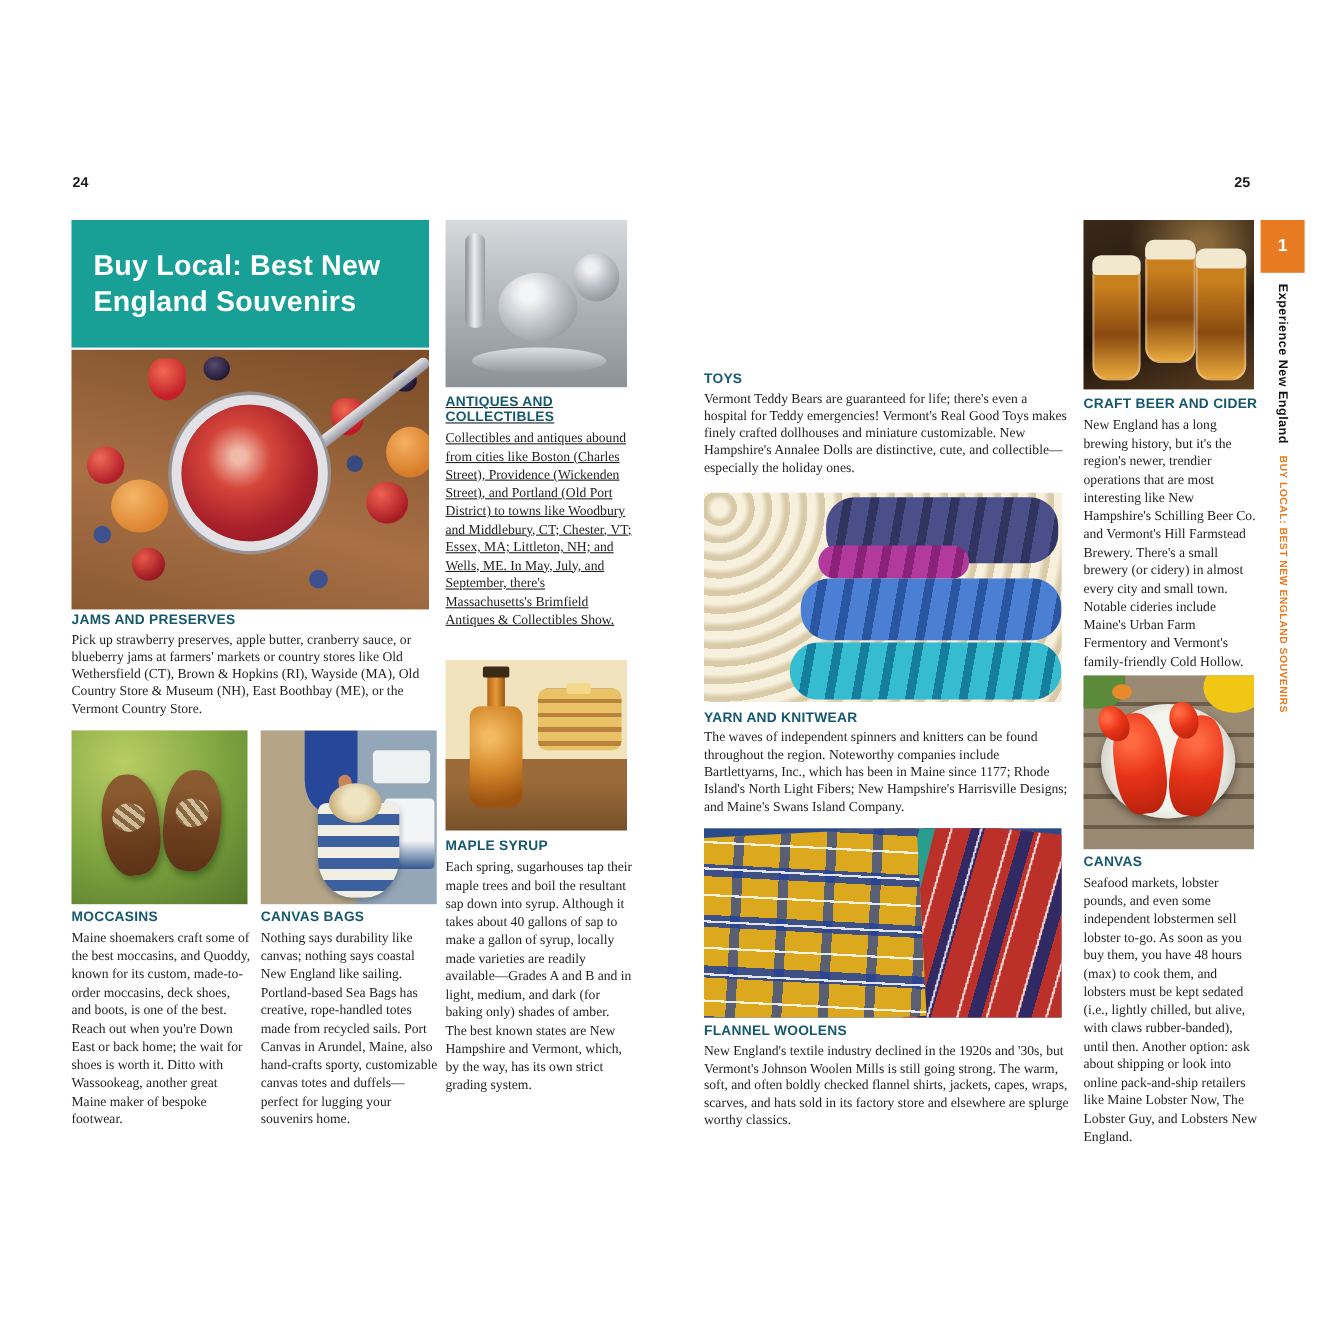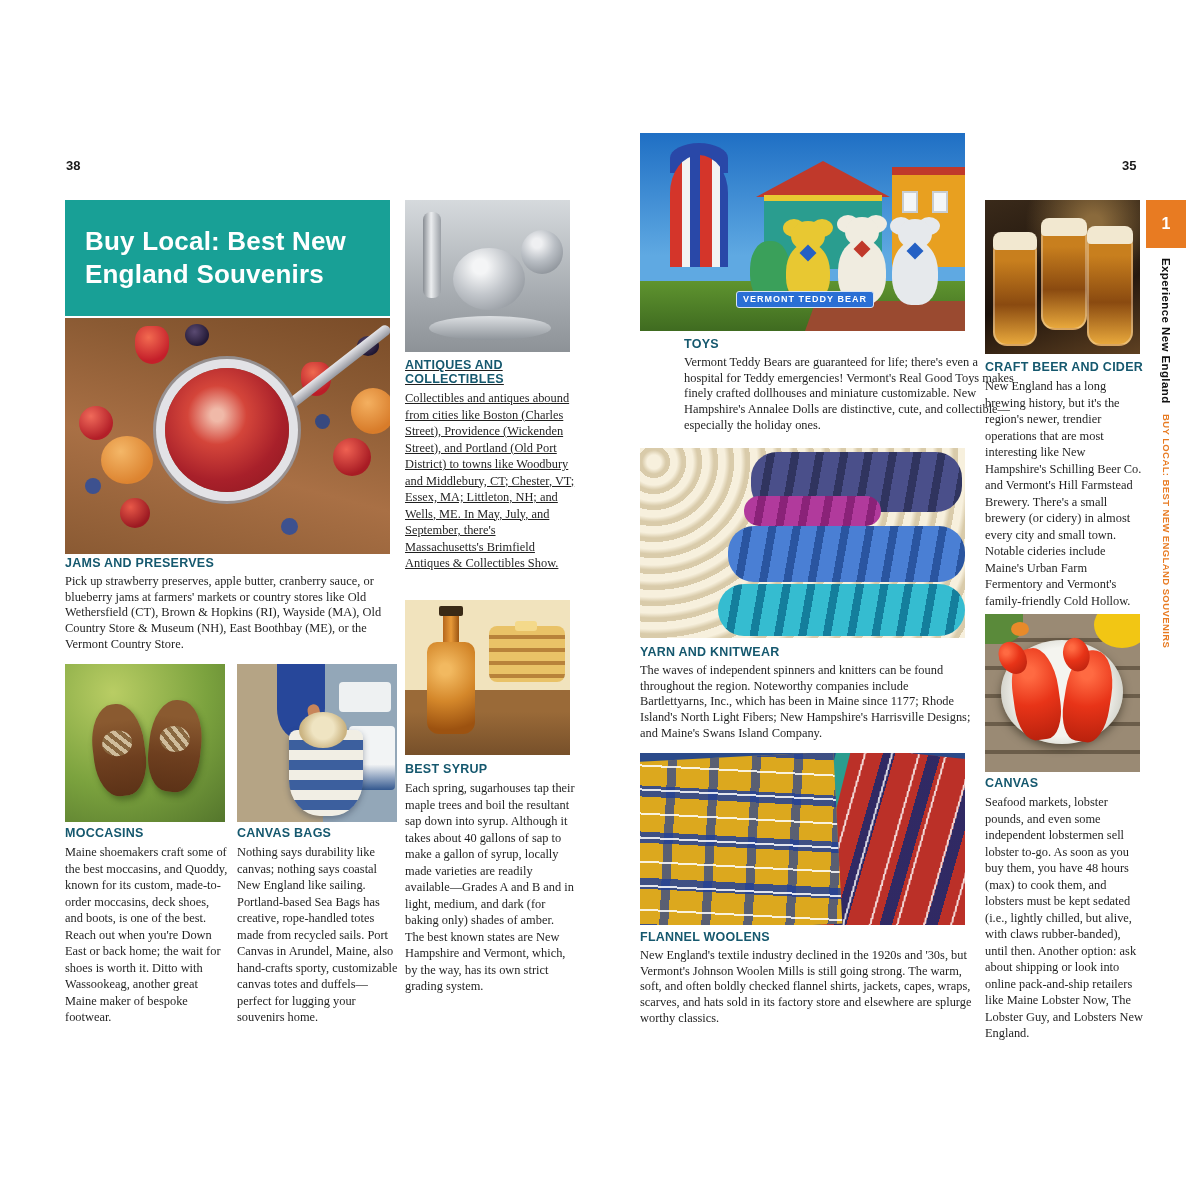--- a/index.html
+++ b/index.html
@@ -178,22 +178,22 @@
                 writing-mode:vertical-rl; font-family:"Liberation Sans", sans-serif; font-weight:bold;
                 display:flex; align-items:center; }
   .side-strip .black  { font-size:11.5px; color:#111; letter-spacing:.4px; }
   .side-strip .orange { font-size:9.5px; color:#e87b22; letter-spacing:.4px; margin-top:10px; }
 </style>
 </head>
 <body>
 
 <div class="canvas">
 
-  <div class="pagenum left">38</div>
-  <div class="pagenum right">35</div>
+  <div class="pagenum left">24</div>
+  <div class="pagenum right">25</div>
 
   <div class="title-box">
     <h1>Buy Local: Best New England Souvenirs</h1>
   </div>
 
   <div class="photo jam" style="left:65px; top:318px; width:325px; height:236px;">
     <div class="b straw1"></div>
     <div class="b black1"></div>
     <div class="b black2"></div>
     <div class="b cherry1"></div>
@@ -251,42 +251,26 @@
   </div>
 
   <div class="photo map" style="left:405px; top:600px; width:165px; height:155px;">
     <div class="pan"></div>
     <div class="neck"></div>
     <div class="cap"></div>
     <div class="body"></div>
   </div>
 
   <div class="section narrow" style="left:405px; top:762px; width:170px;">
-    <h3>BEST SYRUP</h3>
+    <h3>MAPLE SYRUP</h3>
     <p>Each spring, sugarhouses tap their maple trees and boil the resultant sap down into syrup. Although it takes about 40 gallons of sap to make a gallon of syrup, locally made varieties are readily available—Grades A and B and in light, medium, and dark (for baking only) shades of amber. The best known states are New Hampshire and Vermont, which, by the way, has its own strict grading system.</p>
   </div>
 
-  <div class="photo toy" style="left:640px; top:133px; width:325px; height:198px;">
-    <div class="grass"></div>
-    <div class="path"></div>
-    <div class="dome"></div>
-    <div class="silo"></div>
-    <div class="roof"></div>
-    <div class="gaz"></div>
-    <div class="bldg"></div>
-    <div class="win w1"></div>
-    <div class="win w2"></div>
-    <div class="green"></div>
-    <div class="bear bg"></div>
-    <div class="bear bw1"></div>
-    <div class="bear bw2"></div>
-    <div class="sign">VERMONT TEDDY BEAR</div>
-  </div>
-
-  <div class="section" style="left:640px; top:337px; width:332px;margin-left:44px;">
+
+  <div class="section" style="left:640px; top:337px; width:332px;">
     <h3>TOYS</h3>
     <p>Vermont Teddy Bears are guaranteed for life; there's even a hospital for Teddy emergencies! Vermont's Real Good Toys makes finely crafted dollhouses and miniature customizable. New Hampshire's Annalee Dolls are distinctive, cute, and collectible—especially the holiday ones.</p>
   </div>
 
   <div class="photo yarn" style="left:640px; top:448px; width:325px; height:190px;">
     <div class="row r1"></div>
     <div class="row rm"></div>
     <div class="row r2"></div>
     <div class="row r3"></div>
   </div>

